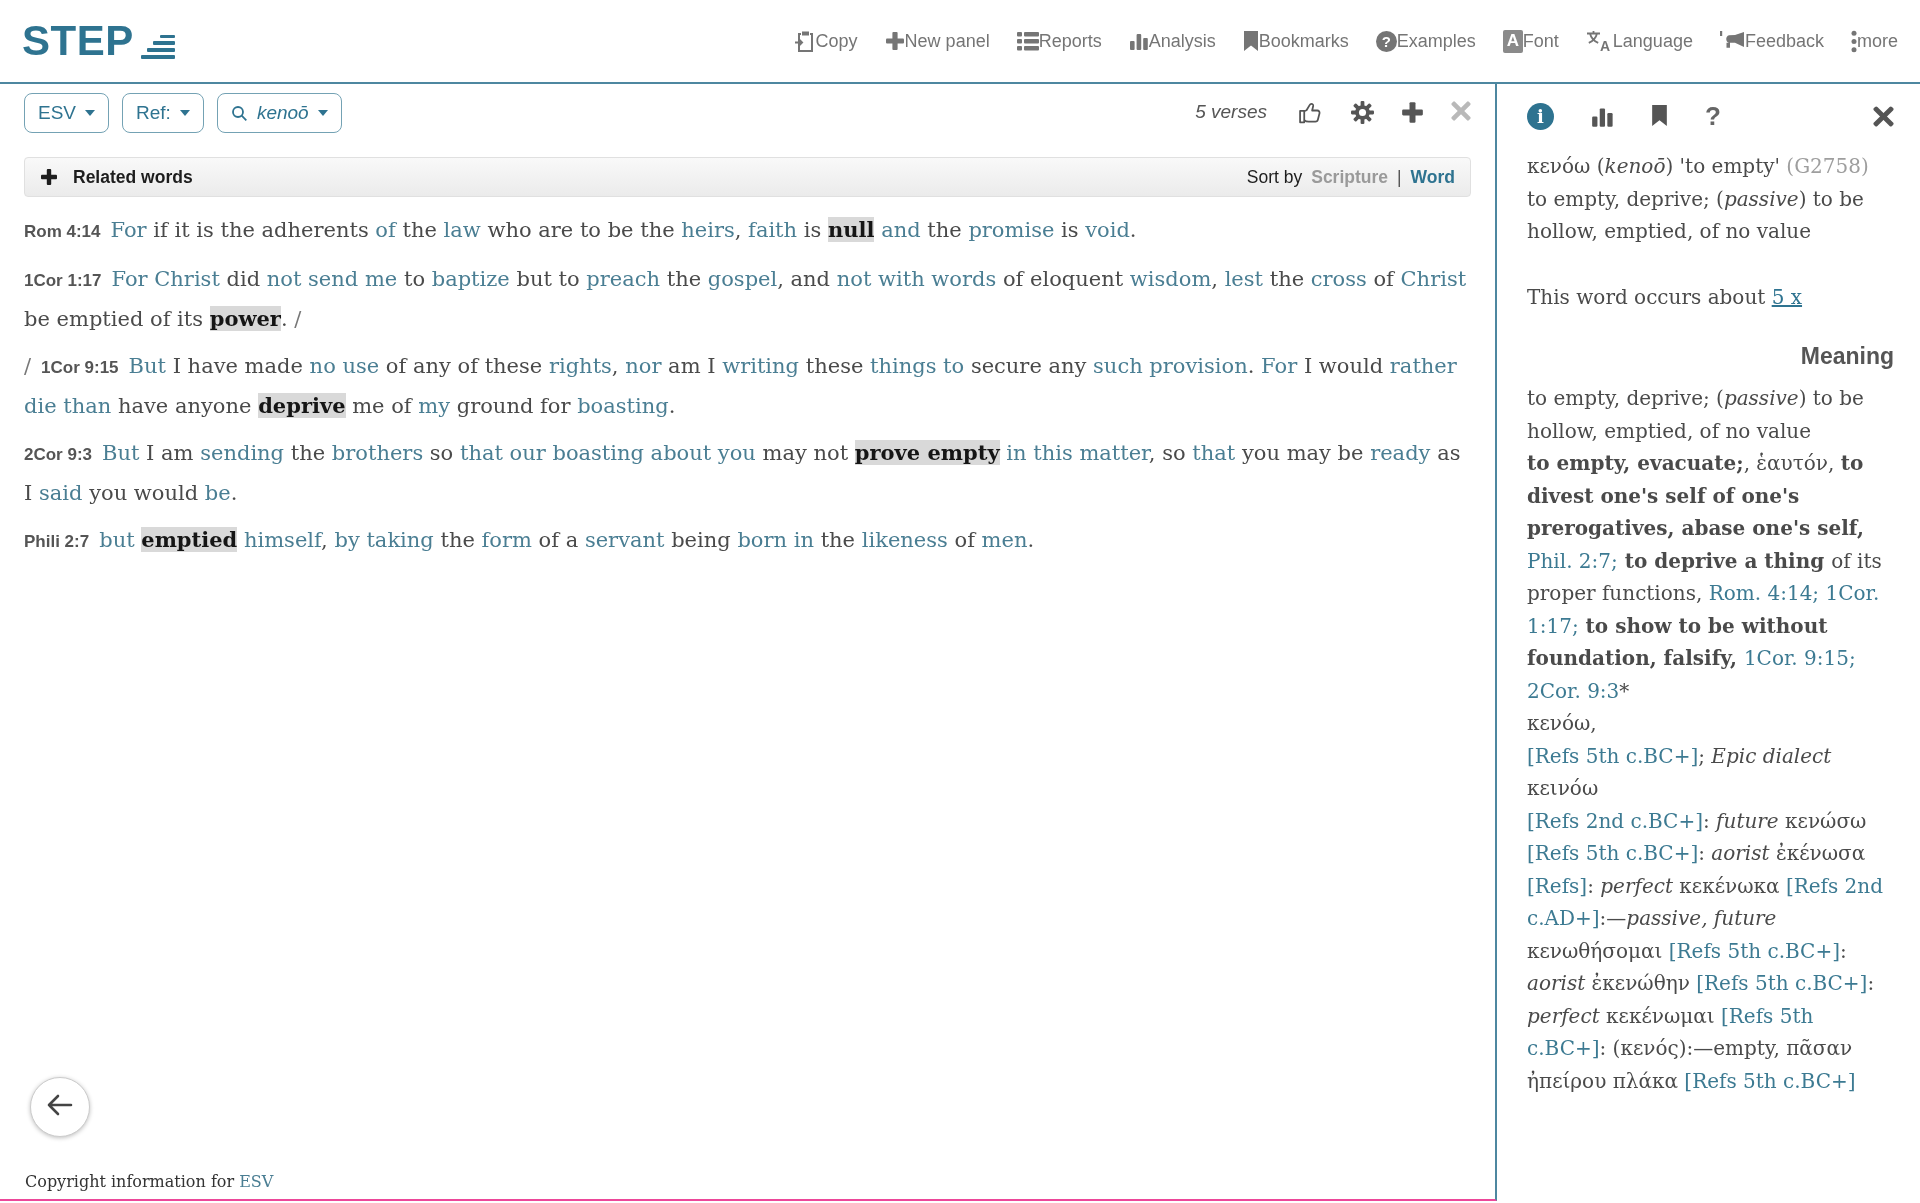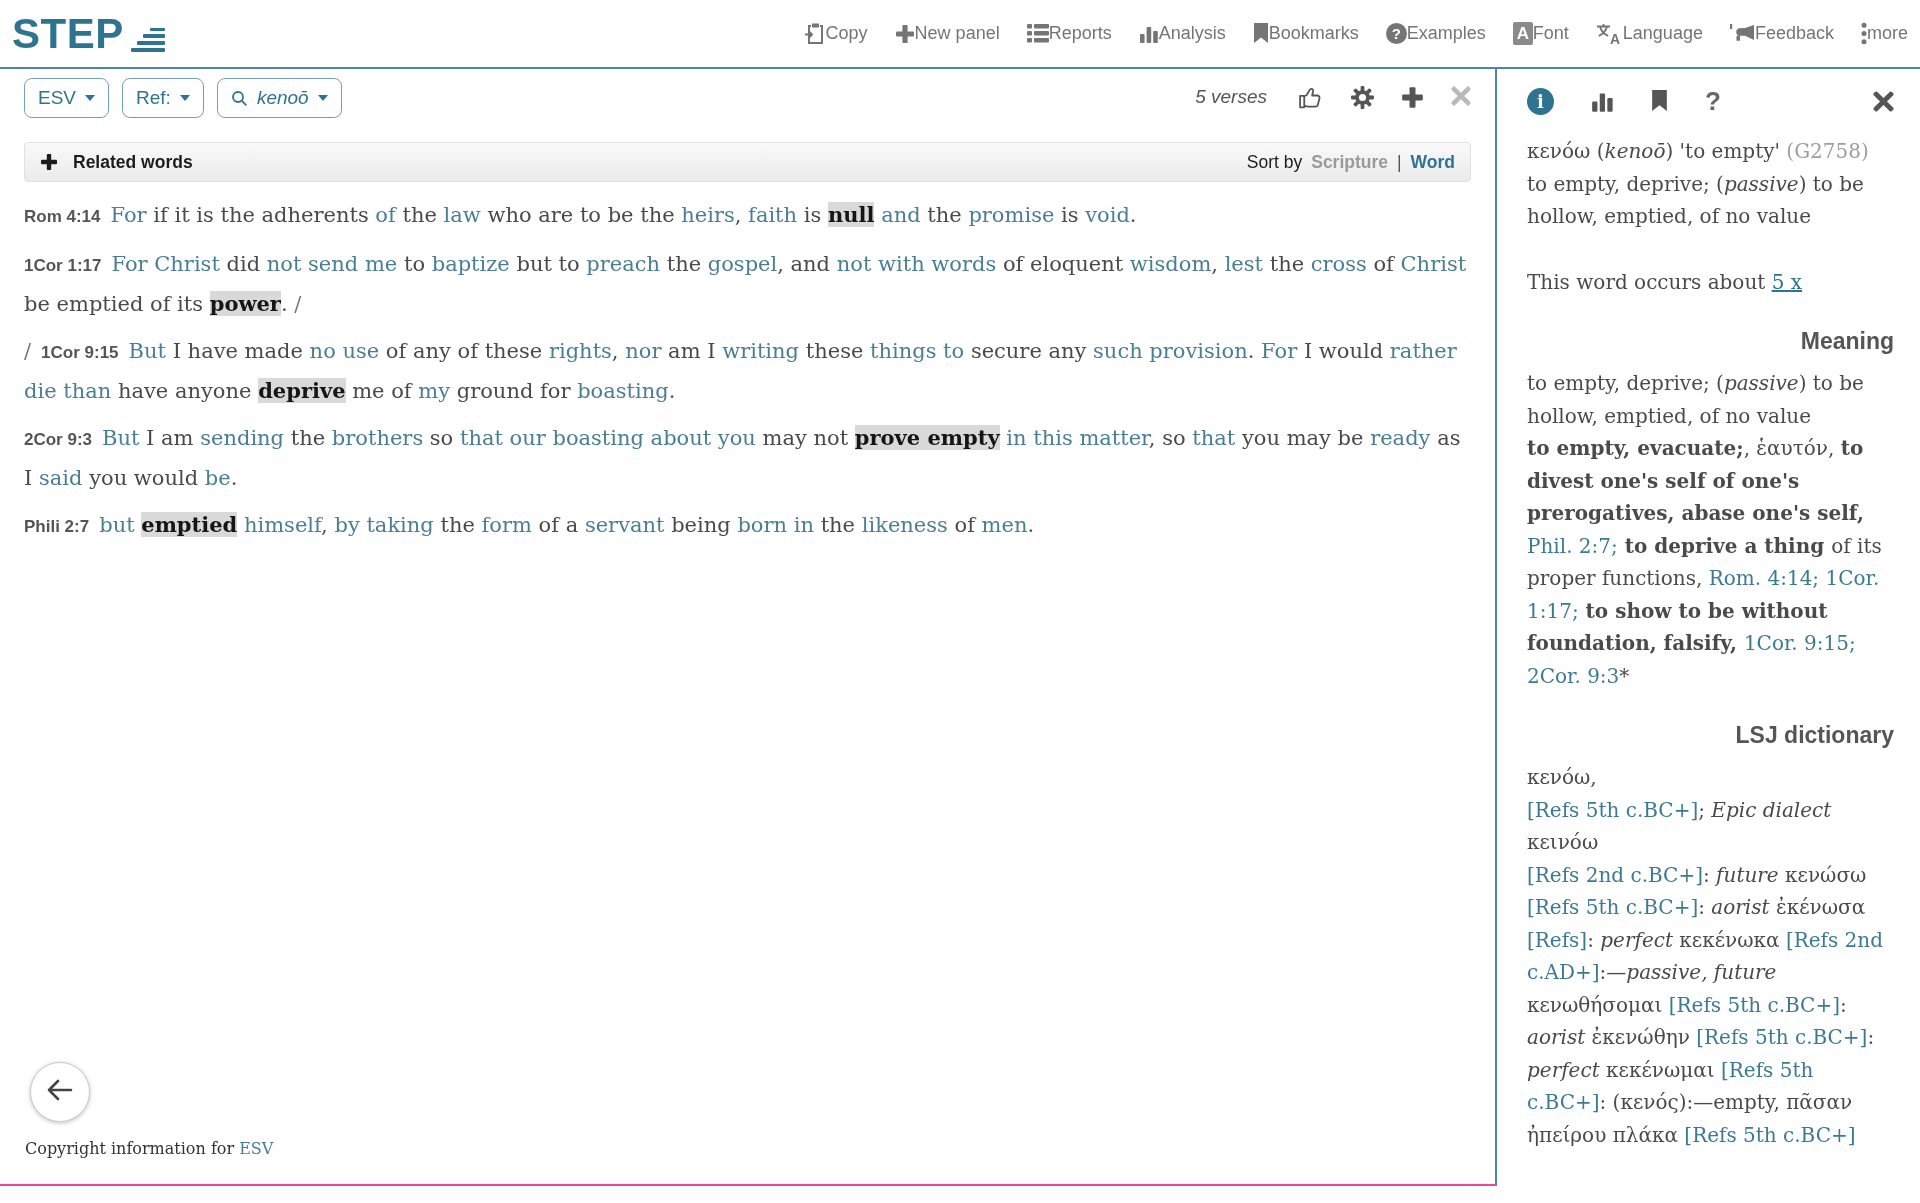--- a/index.html
+++ b/index.html
@@ -1,19 +1,19 @@
 <!DOCTYPE html>
 <html><head>
 <meta charset="utf-8">
 <style>
   html,body{margin:0;padding:0;background:#fff;}
   body{width:1920px;height:1203px;overflow:hidden;font-family:"Liberation Sans",sans-serif;-webkit-font-smoothing:antialiased;}
 
   
-  .header{height:69px;display:flex;align-items:center;padding:0 12px;box-sizing:border-box;border-bottom:2px solid #4d87a0;}
+  .header{height:84px;display:flex;align-items:center;padding:0 22px;box-sizing:border-box;border-bottom:2px solid #4d87a0;}
   .logo{display:flex;align-items:flex-end;cursor:pointer;}
   .logo-text{font-size:42px;font-weight:bold;color:#2e7390;letter-spacing:.5px;line-height:1;}
   .logo-lines{display:flex;flex-direction:column;align-items:flex-end;gap:3px;margin-left:7px;margin-bottom:3px;}
   .logo-lines div{background:#2e7390;height:4px;border-radius:1px;}
   .logo-lines div:nth-child(1){width:15px;height:3px;}
   .logo-lines div:nth-child(2){width:22px;}
   .logo-lines div:nth-child(3){width:28px;}
   .logo-lines div:nth-child(4){width:34px;}
   .top-toolbar{margin-left:auto;display:flex;align-items:center;gap:27px;}
   .tb-item{display:flex;align-items:center;color:#757575;font-size:18px;cursor:pointer;white-space:nowrap;}
@@ -52,21 +52,21 @@
   .seg-n{color:#4a4a4a;}
   .seg-l{color:#4a7e93;cursor:pointer;}
   .seg-h{background:#d9d9d9;color:#151515;font-weight:bold;}
   .seg-sep{color:#777;}
   .seg-i{font-style:italic;}
   .seg-b{font-weight:bold;color:#4a4a4a;}
   .seg-g{color:#9e9e9e;}
 
   
   .back-btn{position:absolute;left:30px;bottom:62px;width:58px;height:58px;border-radius:50%;background:#fff;border:1px solid #ccc;box-shadow:0 1px 4px rgba(0,0,0,.25);display:flex;align-items:center;justify-content:center;cursor:pointer;}
-  .copyright{position:absolute;left:25px;bottom:26px;font-family:"DejaVu Serif",serif;font-size:16px;color:#333;}
+  .copyright{position:absolute;left:25px;bottom:8px;font-family:"DejaVu Serif",serif;font-size:16px;color:#333;}
   .copyright .lnk{color:#4a7e93;cursor:pointer;}
 
   
   .side-icons{display:flex;align-items:center;gap:37px;height:36px;}
   .infocircle{width:27px;height:27px;border-radius:50%;background:#2e7390;color:#fff;font-family:"DejaVu Serif",serif;font-weight:bold;font-size:18px;display:inline-flex;align-items:center;justify-content:center;cursor:pointer;}
   .helpq{font-size:26px;font-weight:bold;color:#666;cursor:pointer;line-height:1;}
   .side-close{margin-left:auto;cursor:pointer;display:inline-flex;}
   .side-title{font-size:31px;font-weight:bold;color:#555;margin-top:21px;}
   .side-text{font-family:"DejaVu Serif",serif;font-size:20px;line-height:32.5px;color:#4a4a4a;}
   .headword{margin-top:16px;}
@@ -308,16 +308,15 @@
 
     <div class="side-text headword"><span class="seg-n">κενόω (</span><span class="seg-i">kenoō</span><span class="seg-n">) 'to empty' </span><span class="seg-g">(G2758)</span><br><span class="seg-n">to empty, deprive; (</span><span class="seg-i">passive</span><span class="seg-n">) to be hollow, emptied, of no value</span></div>
 
     <div class="side-text occurs">
       <span>This word occurs about </span><span class="occurs-link">5 x</span>
     </div>
 
     <div class="side-h2">Meaning</div>
     <div class="side-text"><span class="seg-n">to empty, deprive; (</span><span class="seg-i">passive</span><span class="seg-n">) to be hollow, emptied, of no value</span><br><span class="seg-b">to empty, evacuate;</span><span class="seg-n">, ἑαυτόν, </span><span class="seg-b">to divest one's self of one's prerogatives, abase one's self, </span><span class="seg-l">Phil. 2:7;</span><span class="seg-b"> to deprive a thing </span><span class="seg-n">of its proper functions, </span><span class="seg-l">Rom. 4:14; 1Cor. 1:17;</span><span class="seg-b"> to show to be without foundation, falsify, </span><span class="seg-l">1Cor. 9:15; 2Cor. 9:3</span><span class="seg-n">*</span></div>
 
-    <div class="side-h2">LSJ dictionary</div>
     <div class="side-text"><span class="seg-n">κενόω,</span><br><span class="seg-l">[Refs 5th c.BC+]</span><span class="seg-n">; </span><span class="seg-i">Epic dialect </span><span class="seg-n">κεινόω</span><br><span class="seg-l">[Refs 2nd c.BC+]</span><span class="seg-n">: </span><span class="seg-i">future </span><span class="seg-n">κενώσω</span><br><span class="seg-l">[Refs 5th c.BC+]</span><span class="seg-n">: </span><span class="seg-i">aorist </span><span class="seg-n">ἐκένωσα</span><br><span class="seg-l">[Refs]</span><span class="seg-n">: </span><span class="seg-i">perfect </span><span class="seg-n">κεκένωκα </span><span class="seg-l">[Refs 2nd c.AD+]</span><span class="seg-n">:—</span><span class="seg-i">passive, future </span><span class="seg-n">κενωθήσομαι </span><span class="seg-l">[Refs 5th c.BC+]</span><span class="seg-n">: </span><span class="seg-i">aorist </span><span class="seg-n">ἐκενώθην </span><span class="seg-l">[Refs 5th c.BC+]</span><span class="seg-n">: </span><span class="seg-i">perfect </span><span class="seg-n">κεκένωμαι </span><span class="seg-l">[Refs 5th c.BC+]</span><span class="seg-n">: (κενός):—empty, πᾶσαν ἠπείρου πλάκα </span><span class="seg-l">[Refs 5th c.BC+]</span></div>
   </div>
 </div>
 
 </body></html>

